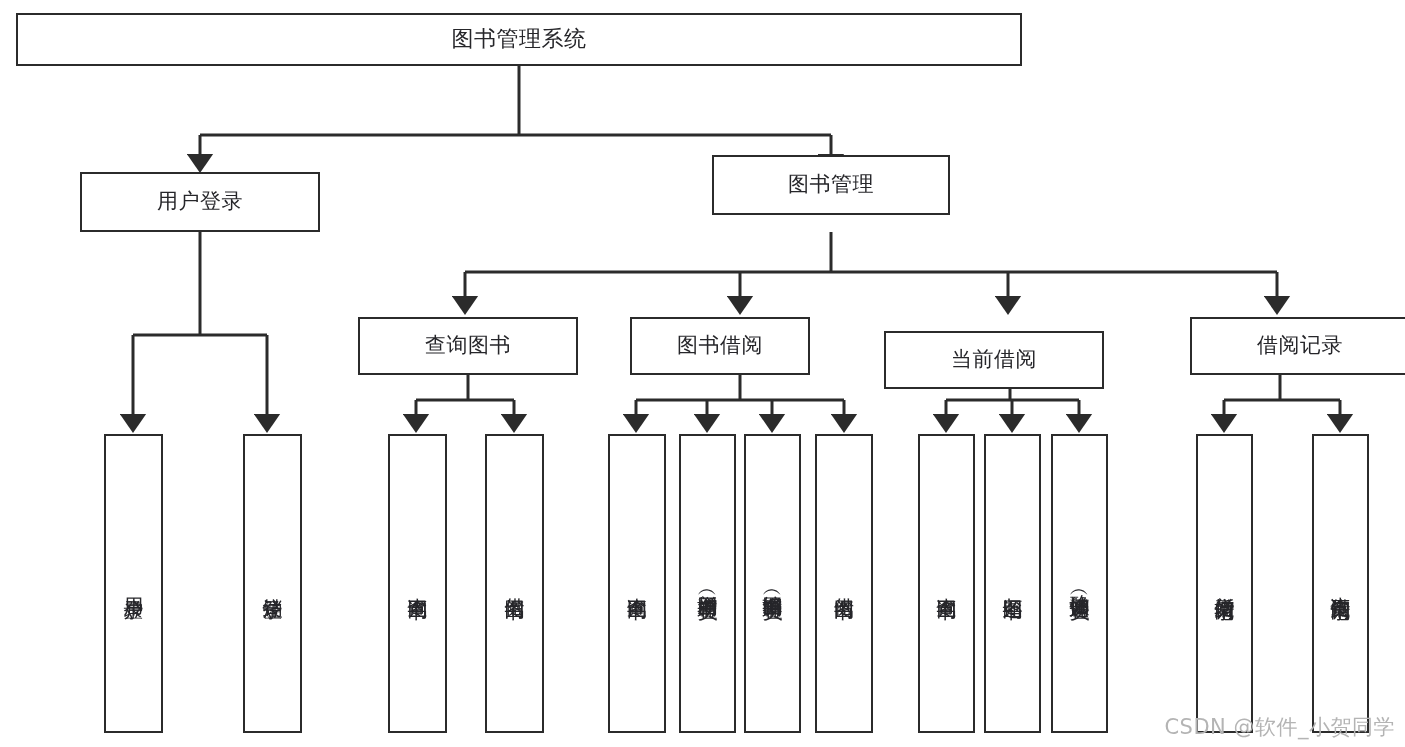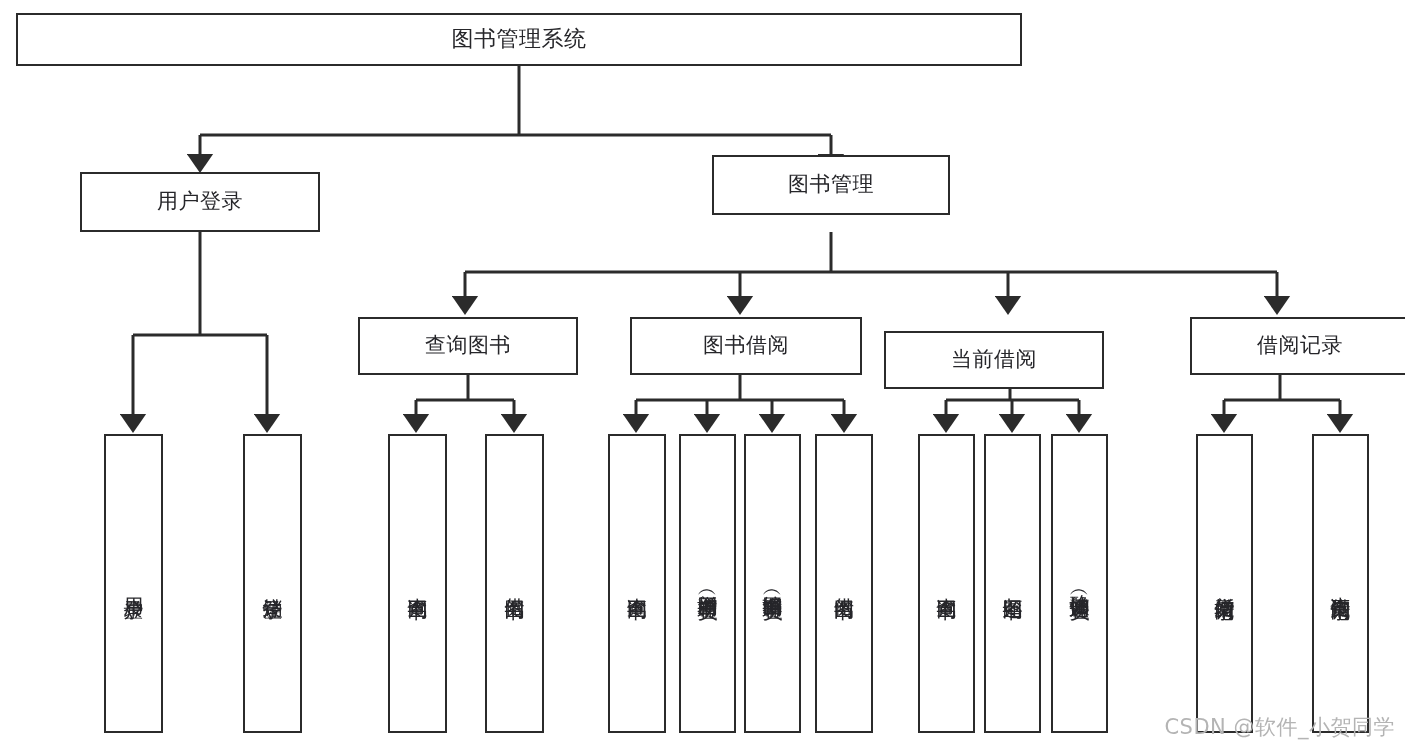--- a/index.html
+++ b/index.html
@@ -118,21 +118,21 @@
       <path d="M1340,400 L1340,418" marker-end="url(#arrow)"></path>
     </g>
   </svg>
 
   <div class="node horiz title" style="left:16px; top:13px; width:1006px; height:53px;">图书管理系统</div>
 
   <div class="node horiz" style="left:80px; top:172px; width:240px; height:60px;">用户登录</div>
   <div class="node horiz" style="left:712px; top:155px; width:238px; height:60px;">图书管理</div>
 
   <div class="node horiz" style="left:358px; top:317px; width:220px; height:58px;">查询图书</div>
-  <div class="node horiz" style="left:630px; top:317px; width:232px; height:58px;">图书借阅</div>
+  <div class="node horiz" style="left:630px; top:317px; width:180px; height:58px;">图书借阅</div>
   <div class="node horiz" style="left:884px; top:317px; width:220px; height:58px;margin-top:14px;">当前借阅</div>
   <div class="node horiz" style="left:1190px; top:317px; width:220px; height:58px;">借阅记录</div>
 
   <div class="node vert" style="left:104px; top:434px; width:59px; height:299px;">用户登录</div>
   <div class="node vert" style="left:243px; top:434px; width:59px; height:299px;">注销登录</div>
 
   <div class="node vert" style="left:388px; top:434px; width:59px; height:299px;">查询图书</div>
   <div class="node vert" style="left:485px; top:434px; width:59px; height:299px;">借阅图书</div>
 
   <div class="node vert" style="left:608px; top:434px; width:58px; height:299px;">查询图书</div>

